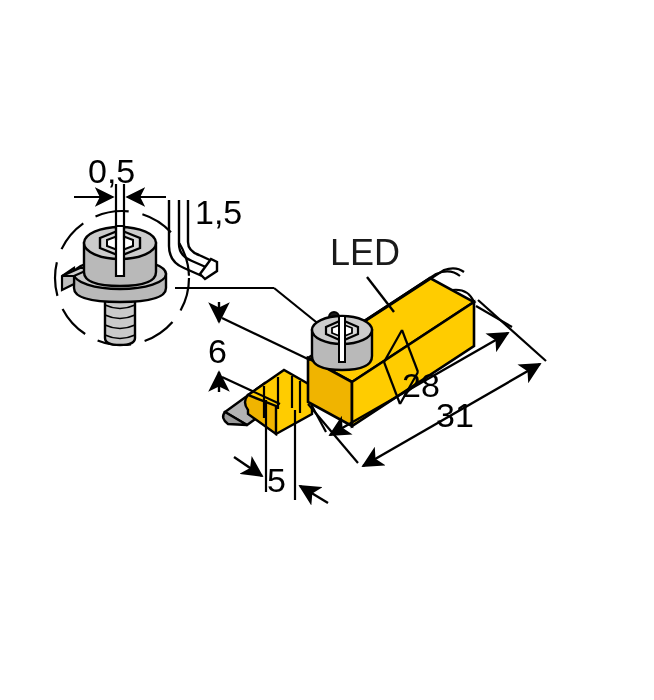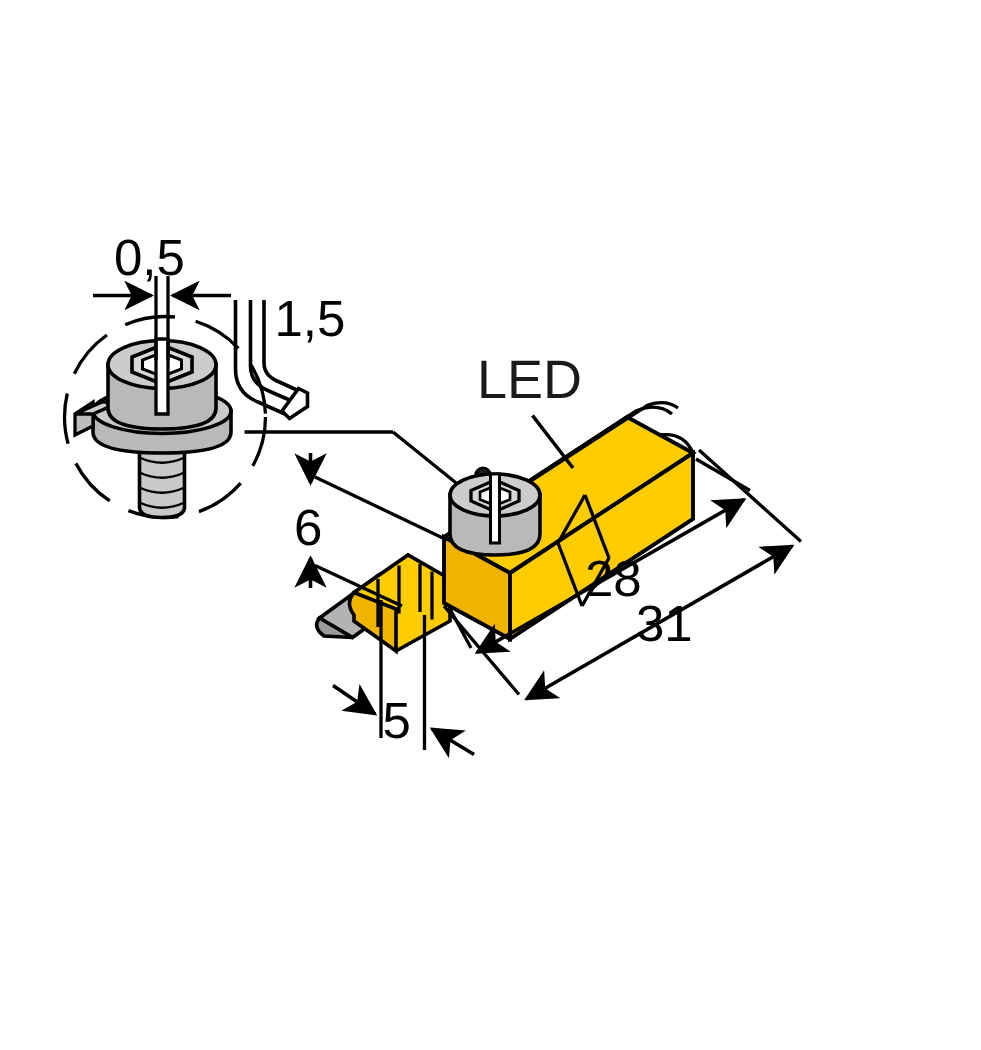--- a/index.html
+++ b/index.html
@@ -9,21 +9,21 @@
   }
   body {
     width: 654px;
     height: 700px;
     position: relative;
     font-family: "Liberation Sans", sans-serif;
     overflow: hidden;
   }
   #drawing-root {
     position: absolute;
-    left: 0;
+    left: 12px;
     top: 0;
     width: 542px;
     height: 700px;
   }
   svg.sheet {
     display: block;
     width: 654px;
     height: 700px;
     background: #ffffff;
   }

